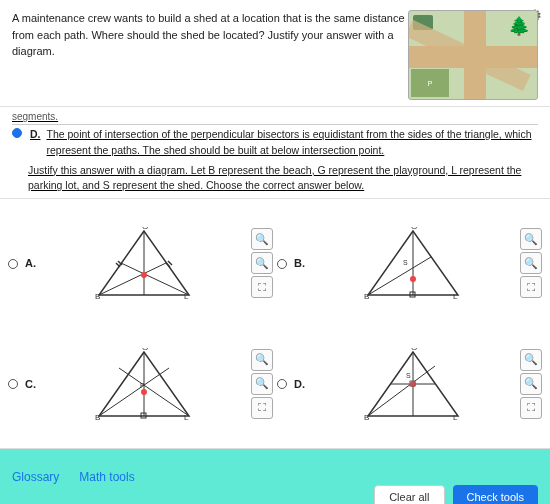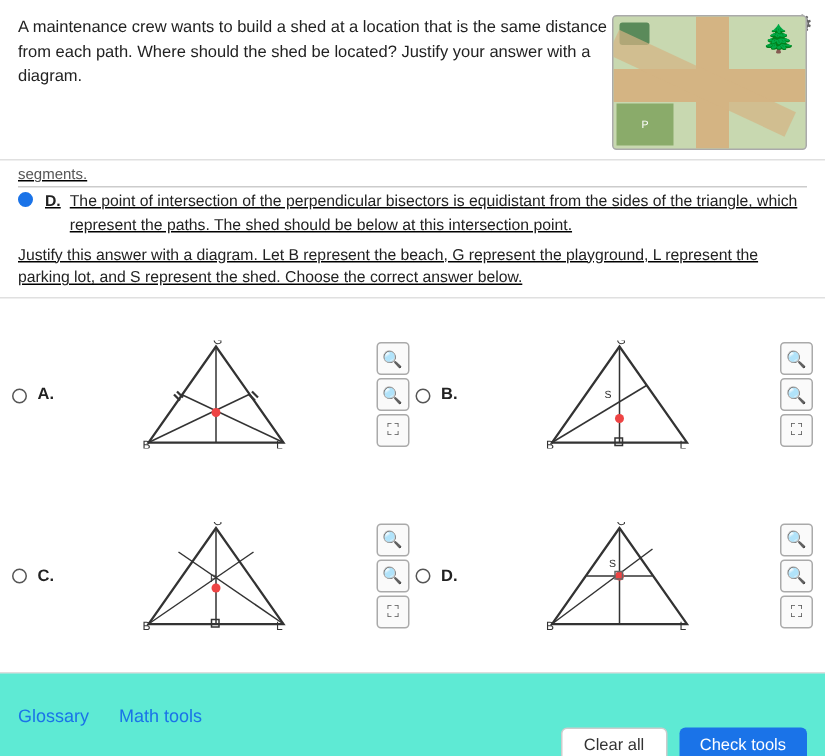--- a/index.html
+++ b/index.html
@@ -116,20 +116,21 @@
     .radio-filled {
       background: #1a73e8;
       border-color: #1a73e8;
     }
 
     .justify-text {
       font-size: 10.5px;
       color: #222;
       line-height: 1.5;
       margin-top: 4px;
+      margin-left: 16px;
     }
 
     
     .diagrams-section {
       flex: 1;
       padding: 6px 8px;
       display: grid;
       grid-template-columns: 1fr 1fr;
       grid-template-rows: 1fr 1fr;
       gap: 4px;
@@ -271,21 +272,21 @@
       <div style="position:absolute;width:130px;height:18px;background:#d4b483;top:8px;left:0;transform:rotate(25deg);transform-origin:left center;opacity:0.7;"></div>
     </div>
   </div>
 
   <div class="answer-section">
     <p class="segments-text">segments.</p>
     <hr class="separator-line">
     <div class="option-d-text">
       <span class="radio-circle radio-filled"></span>
       <span style="font-size:10.5px;font-weight:bold;margin-right:2px;">D.</span>
-      <span class="answer-text">The point of intersection of the perpendicular bisectors is equidistant from the sides of the triangle, which represent the paths. The shed should be below at this intersection point.</span>
+      <span class="answer-text">The point of intersection of the perpendicular bisectors is equidistant from the sides of the triangle, which represent the paths. The shed should be built at below intersection point.</span>
     </div>
     <p class="justify-text">Justify this answer with a diagram. Let B represent the beach, G represent the playground, L represent the parking lot, and S represent the shed. Choose the correct answer below.</p>
   </div>
 
   <div class="diagrams-section">
 
     <div class="diagram-item">
       <div class="radio-label">
         <span class="radio-circle"></span>
         <span>A.</span>

